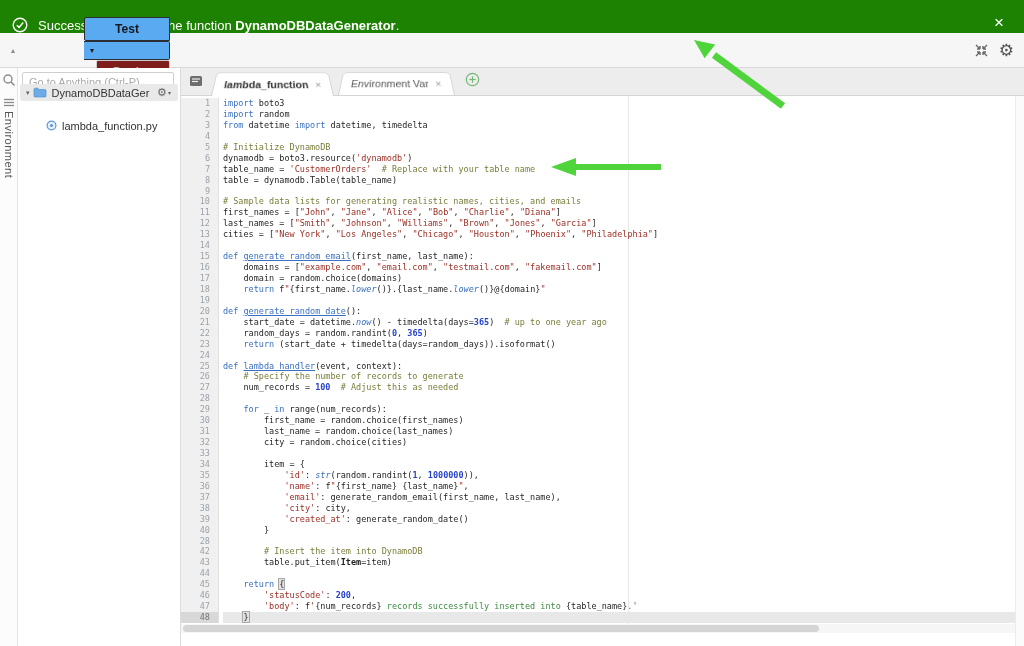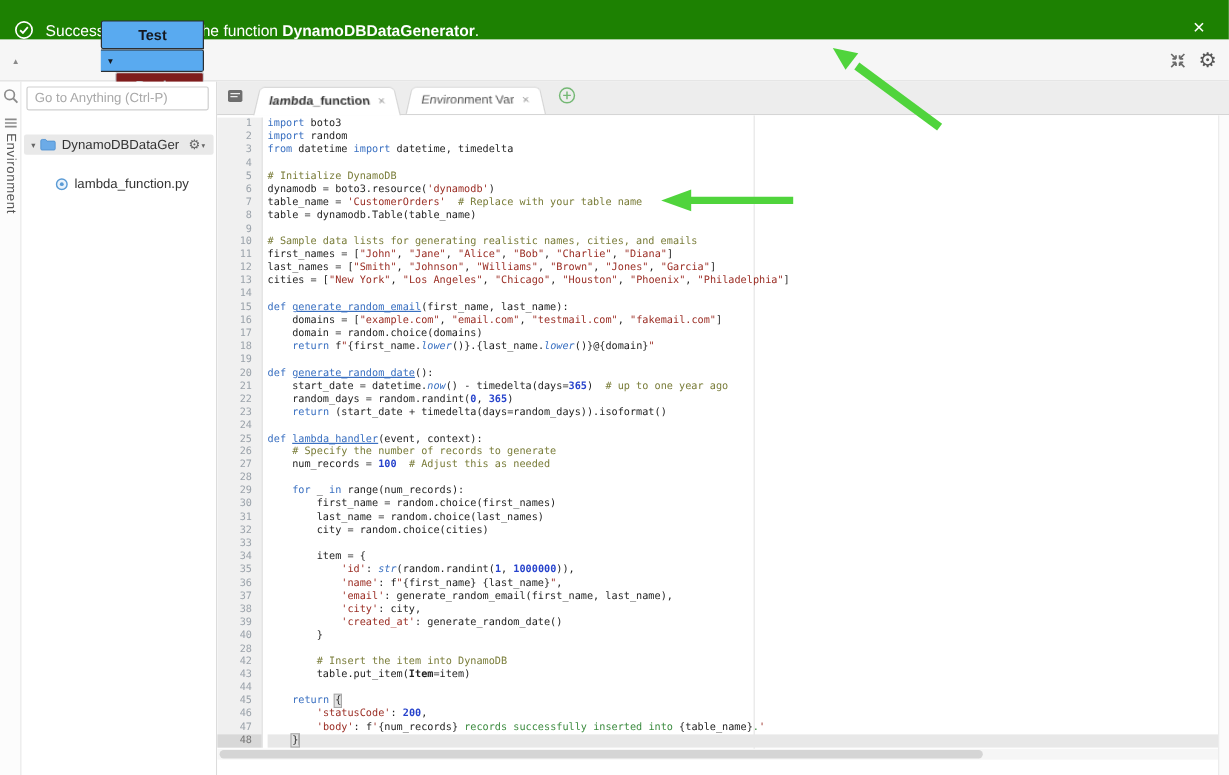--- a/index.html
+++ b/index.html
@@ -45,21 +45,21 @@
   #env-lines svg { display:block; }
   #env-label { writing-mode:vertical-rl; font-size:11px; color:#555; letter-spacing:.5px; }
 
   #sidebar { position:absolute; left:18px; top:68px; width:162px; height:578px;
              background:#fff; }
   #quickopen { position:absolute; left:4px; top:4px; width:152px; height:20px;
                border:1px solid #cfcfcf; border-radius:2px; font-size:11px;
                padding:0 6px; color:#444; background:#fff;
                font-family:"Liberation Sans", sans-serif; }
   #quickopen::placeholder { color:#a9a9a9; }
-  #tree { position:absolute; left:0; top:44px; width:162px; }
+  #tree { position:absolute; left:0; top:16px; width:162px; }
   .tree-row { display:flex; align-items:center; height:17px; font-size:11px;
               color:#333; cursor:default; }
   #folder-row { background:#e9e9e9; border-radius:2px; margin:0 2px; padding-left:6px; }
   #folder-row .caret { font-size:7px; color:#666; margin-right:3px; }
   .tree-icon { margin-right:5px; display:flex; }
   #folder-gear { margin-left:auto; padding-right:4px; color:#666; font-size:11px;
                  display:flex; align-items:center; gap:1px; }
   #folder-gear .caret { font-size:6px; }
   #file-row { padding-left:28px; margin-top:16px; }
 

